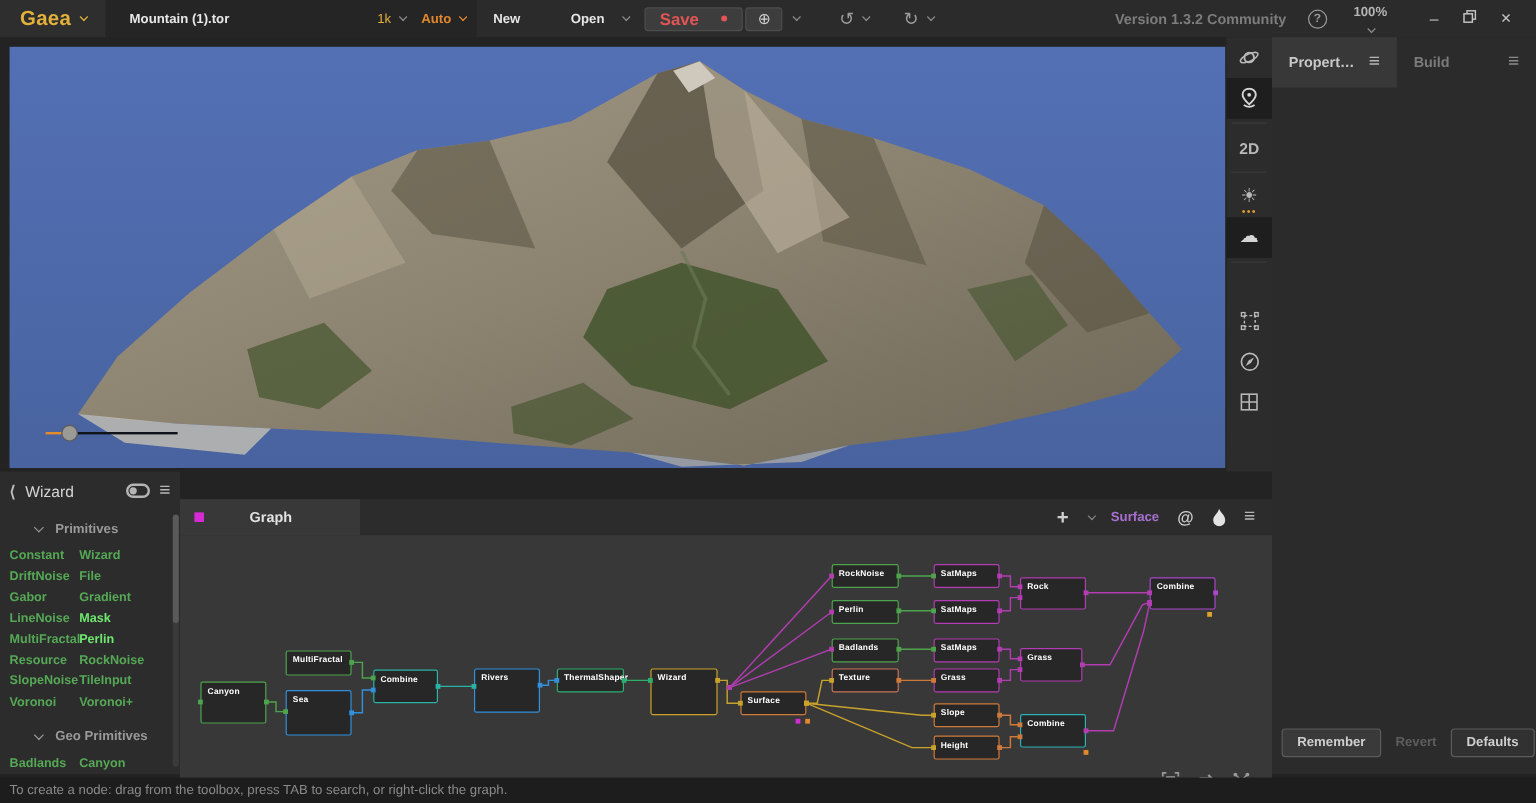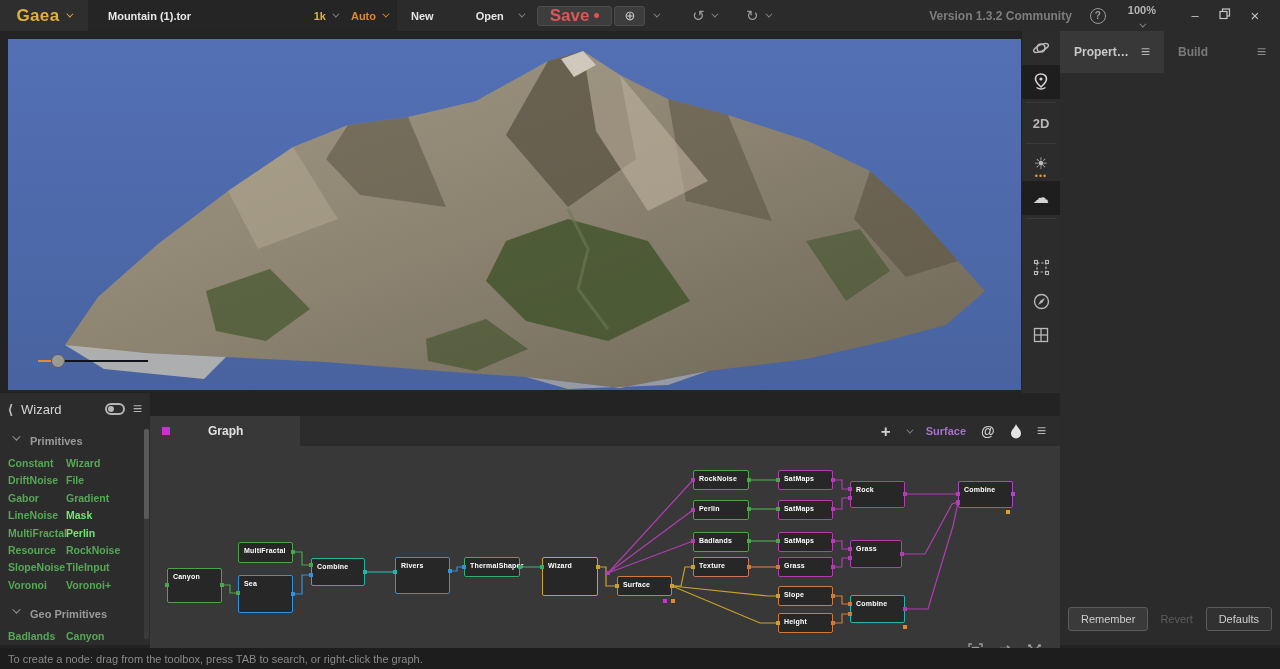--- a/index.html
+++ b/index.html
@@ -7,28 +7,28 @@
   #app { position:relative; width:1280px; height:669px; background:#232323; overflow:hidden; color:#ccc; }
 
   
   #topbar { position:absolute; left:0; top:0; width:1280px; height:31px; background:#2b2b2b; display:flex; align-items:center; }
   #gaea-block { width:88px; height:31px; display:flex; align-items:center; justify-content:center; gap:7px; background:#2e2e2e; }
   #gaea-block .logo { color:#e2b13c; font-size:17px; font-weight:bold; letter-spacing:.3px; }
   .chev { width:6px; height:6px; border-right:1.6px solid currentColor; border-bottom:1.6px solid currentColor; transform:rotate(45deg) translateY(-2px); display:inline-block; }
   .chev.sm { width:5px; height:5px; }
   #file-strip { width:309px; height:31px; background:#252525; display:flex; align-items:center; padding:0 10px 0 20px; }
   #file-strip .fname { color:#e8e8e8; font-size:11px; font-weight:bold; flex:1; }
-  .res { color:#e2b13c; font-size:11px; font-weight:bold; margin-right:6px; }
+  .res { color:#e2b13c; font-size:11px; font-weight:normal; margin-right:6px; }
   .auto { color:#e0862c; font-size:11px; font-weight:bold; margin:0 6px 0 14px; }
   .dimchev { color:#8a8a8a; }
   .orchev { color:#e0862c; }
   #actions { display:flex; align-items:center; height:31px; }
   .tb-label { color:#e6e6e6; font-size:11px; font-weight:bold; padding:0 14px; cursor:default; }
   .tb-btn { height:20px; display:flex; align-items:center; border-radius:3px; padding:0 12px; background:#3d3d3d; border:1px solid #4c4c4c; }
-  #save-btn { color:#e05555; font-size:17px; font-weight:bold; gap:5px; margin-left:14px; }
+  #save-btn { color:#e05555; font-size:14px; font-weight:bold; gap:19px; margin-left:14px; }
   #save-btn .dot { width:5px; height:5px; border-radius:50%; background:#e05555; }
   #plus-btn { margin-left:2px; padding:0 9px; color:#cfcfcf; font-size:13px; }
   .icon-ghost { color:#9a9a9a; font-size:15px; padding:0 6px; }
   #top-right { margin-left:auto; display:flex; align-items:center; gap:0; padding-right:10px; }
   #version { color:#7d7d7d; font-size:12px; font-weight:bold; margin-right:18px; }
   #help-circle { width:16px; height:16px; border:1.5px solid #9a9a9a; border-radius:50%; color:#9a9a9a; font-size:10px; font-weight:bold; display:flex; align-items:center; justify-content:center; margin-right:22px; }
   #zoom-ctl { color:#b5b5b5; font-size:11px; font-weight:bold; display:flex; align-items:center; gap:7px; margin-right:24px;flex-direction:column; }
   .win-btn { color:#c5c5c5; width:30px; text-align:center; font-size:13px; }
 
   
@@ -49,32 +49,32 @@
 
   
   #right-panel { position:absolute; left:1060px; top:31px; width:220px; height:614px; background:#2b2b2b; }
   #rp-tabs { display:flex; height:42px; }
   .rp-tab { display:flex; align-items:center; gap:12px; padding:0 14px; font-size:12px; font-weight:bold; color:#c9c9c9; }
   .rp-tab.active { background:#383838; }
   .rp-tab.inactive { color:#7a7a7a; flex:1; justify-content:space-between; }
   .burger { font-size:16px; font-weight:bold; color:#b5b5b5; line-height:1; }
   .rp-tab.inactive .burger { color:#8a8a8a; }
   #rp-footer { position:absolute; left:8px; right:8px; bottom:14px; display:flex; align-items:center; }
-  .rp-btn { height:24px; padding:0 12px; font-size:11px; color:#cfcfcf; background:#3a3a3a; border:1px solid #5b5b5b; border-radius:3px; display:flex; align-items:center; }
+  .rp-btn { height:24px; padding:0 12px; font-size:11px; color:#cfcfcf; background:#3a3a3a; border:1px solid #5b5b5b; border-radius:3px; display:flex; align-items:center;font-weight:bold; }
   #revert-btn { background:none; border:none; color:#5d5d5d; }
   #defaults-btn { margin-left:auto; background:#313131; }
 
   
   #toolbox { position:absolute; left:0; top:393px; width:150px; height:252px; background:#2c2c2c; overflow:hidden; }
   #toolbox-header { height:32px; display:flex; align-items:center; padding:0 8px; gap:8px; }
   #toolbox-header .back { color:#bdbdbd; font-size:13px; font-weight:bold; }
   #toolbox-header .title { color:#d5d5d5; font-size:13px; flex:1; }
   .pill { width:20px; height:12px; border:2px solid #b5b5b5; border-radius:7px; position:relative; }
   .pill:after { content:""; position:absolute; left:1px; top:1px; width:6px; height:6px; border-radius:50%; background:#b5b5b5; }
-  .sec-head { display:flex; gap:12px; padding:10px 10px 6px 12px; color:#9a9a9a; font-size:11px; font-weight:bold; }
+  .sec-head { display:flex; align-items:center; gap:12px; padding:10px 10px 6px 28px; color:#9a9a9a; font-size:11px; font-weight:bold; }
   .sec-head .chev { border-color:#9a9a9a; }
   .tb-grid { display:grid; grid-template-columns:58px 1fr; padding:2px 0 4px 8px; row-gap:0; }
   .tb-item { color:#55a855; font-size:10.5px; font-weight:bold; line-height:17.4px; white-space:nowrap; }
   .tb-item.hl { color:#6fe86f; }
   #tb-scroll { position:absolute; right:1px; top:36px; width:5px; height:210px; background:#3a3a3a; border-radius:2px; }
   #tb-thumb { position:absolute; right:0; top:0; width:5px; height:90px; background:#5a5a5a; border-radius:2px; }
 
   
   #graph { position:absolute; left:150px; top:416px; width:910px; height:252px; background:#2c2c2c; }
   #graph-header { height:30px; display:flex; align-items:center; background:#2c2c2c; }

